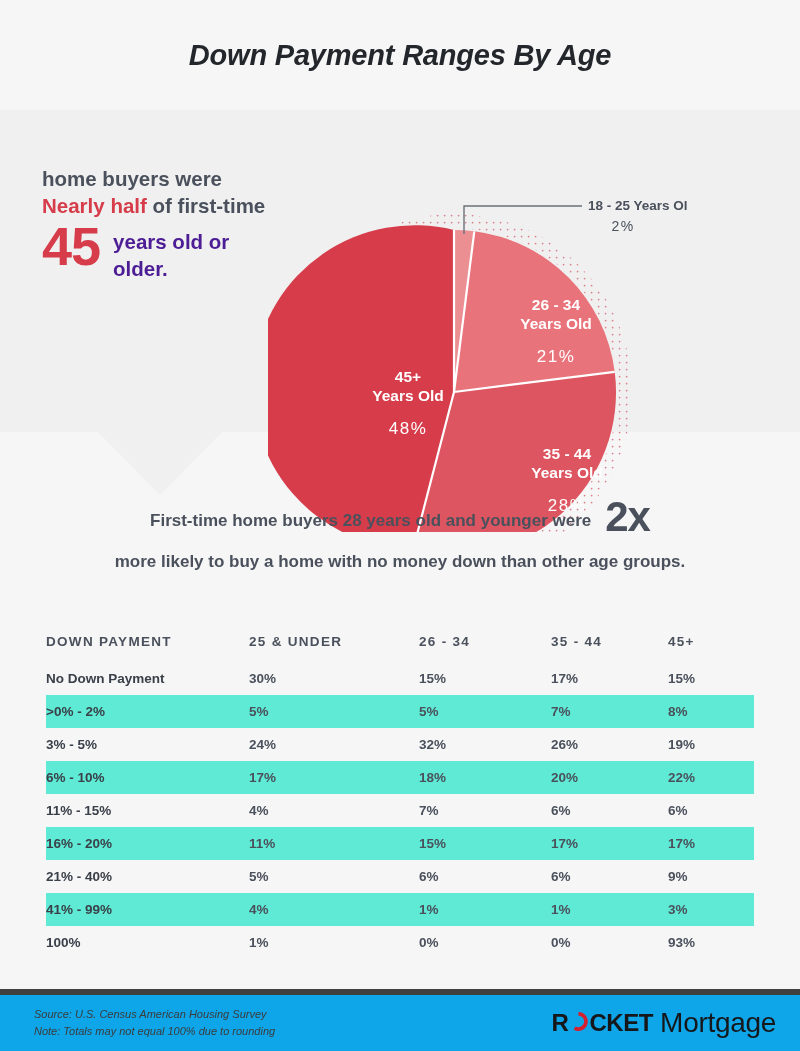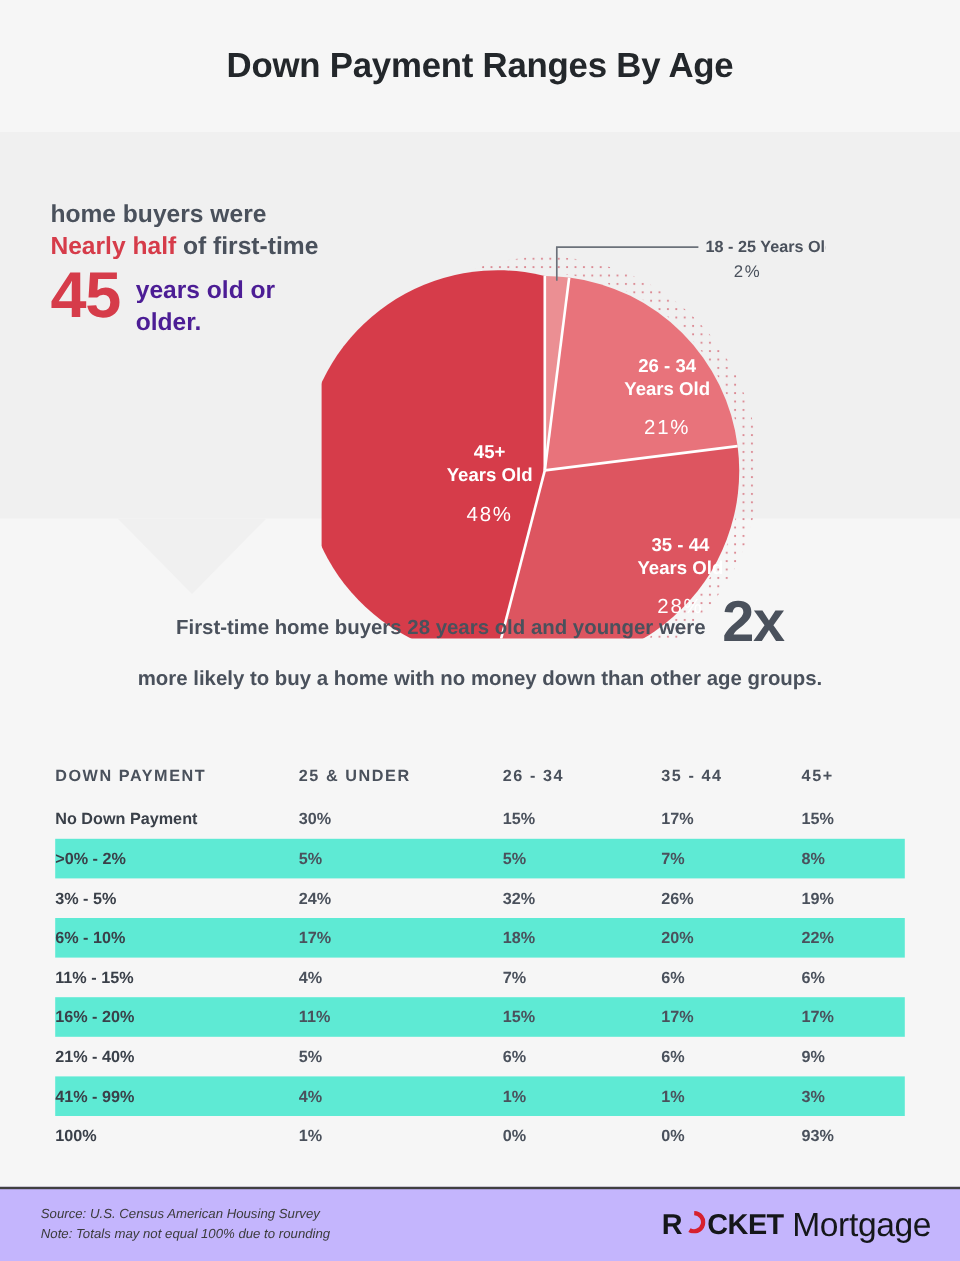--- a/index.html
+++ b/index.html
@@ -16,20 +16,21 @@
   .header {
     height:110px;
     background:#f6f6f6;
     display:flex; align-items:center; justify-content:center;
   }
   .header h1 {
     font-size:29px;
     font-weight:bold;
     color:#23272b;
     letter-spacing:-0.2px;
+    font-style:italic;
   }
 
   
   .hero {
     position:relative;
     height:322px;           
     background:#f0f0f0;
   }
   .hero-notch {
     position:absolute;
@@ -93,21 +94,21 @@
     margin-top:72px;
     text-align:center;
     color:#4a515c;
   }
   .st-line1 {
     display:flex; align-items:center; justify-content:center;
     gap:14px;
   }
   .st-line1 span.txt { font-size:17px; font-weight:bold; }
   .st-line1 span.x2 {
-    font-size:48px; font-weight:bold; color:#4a515c;
+    font-size:42px; font-weight:bold; color:#4a515c;
     line-height:0.8; letter-spacing:-1px; position:relative; top:-4px;
   }
   .st-line2 {
     font-size:17px; font-weight:bold; margin-top:14px;
   }
 
   
   .table {
     margin:50px 46px 0 46px;
     width:708px;
@@ -126,22 +127,22 @@
   .c2 { width:132px; }
   .c3 { width:117px; }
   .c4 { width:86px; }
 
   
   .footer {
     position:absolute; left:0; bottom:0;
     width:800px; height:62px;
     display:flex; align-items:center; justify-content:space-between;
     padding:0 24px 0 34px;
-    border-top:2px solid #404040;
-    background:#c4b5fd;
+    border-top:6px solid #404040;
+    background:#0ea5e9;
   }
   .src { font-size:11px; font-style:italic; color:#3b3b3b; line-height:1.55; }
   .logo { display:flex; align-items:center; }
   .logo .r1 {
     font-size:24px; font-weight:bold; color:#15171a; letter-spacing:-0.4px;
     display:flex; align-items:center;
   }
   .logo .r2 {
     font-size:28px; color:#15171a; letter-spacing:-0.3px; margin-left:7px;
   }

